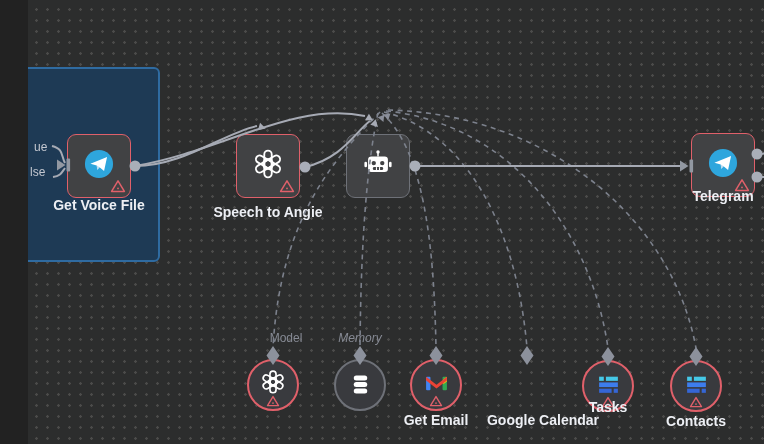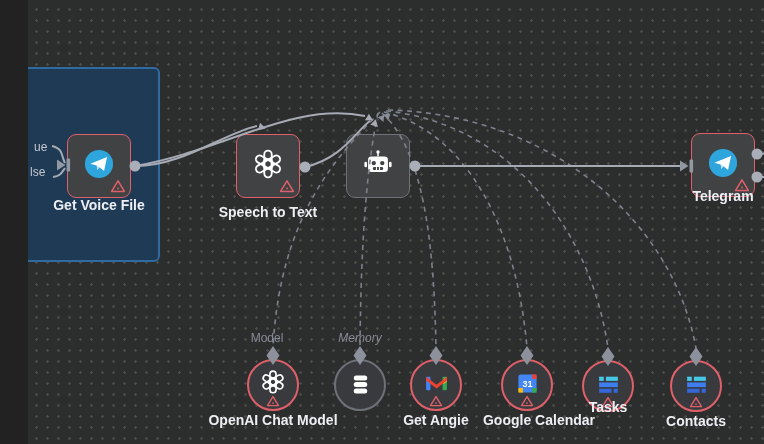--- a/index.html
+++ b/index.html
@@ -80,21 +80,21 @@
           <rect x="-4.2" y="-15" width="8.4" height="20.5" rx="4.2" transform="translate(18,18) rotate(240)"></rect>
           <rect x="-4.2" y="-15" width="8.4" height="20.5" rx="4.2" transform="translate(18,18) rotate(300)"></rect>
         </g>
       </svg>
     </span>
     <svg class="warn" width="16" height="14" viewBox="0 0 16 14">
       <path d="M8 1.8 L14.4 12.4 H1.6 Z" fill="none" stroke="#e0606a" stroke-width="1.5" stroke-linejoin="round"></path>
       <circle cx="8" cy="9.4" r="0.9" fill="#e0606a"></circle>
     </svg>
   </div>
-  <div class="node-label" style="left:160px;top:204px;width:160px;">Speech to Text</div>
+  <div class="node-label" style="left:160px;top:204px;width:160px;">Speech to Angie</div>
 
   <div class="node" style="left:318px;top:134px;">
     <span>
       <svg width="34" height="34" viewBox="0 0 36 36">
         <g fill="#fff">
           <circle cx="18" cy="5.3" r="1.8"></circle>
           <rect x="17.2" y="6.4" width="1.6" height="3.6"></rect>
           <rect x="7.5" y="10" width="21" height="16.5" rx="3.5"></rect>
           <rect x="3.6" y="15.5" width="2.8" height="6" rx="1.4"></rect>
           <rect x="29.6" y="15.5" width="2.8" height="6" rx="1.4"></rect>
@@ -118,42 +118,41 @@
     </span>
     <svg class="warn" width="16" height="14" viewBox="0 0 16 14">
       <path d="M8 1.8 L14.4 12.4 H1.6 Z" fill="none" stroke="#e0606a" stroke-width="1.5" stroke-linejoin="round"></path>
       <circle cx="8" cy="9.4" r="0.9" fill="#e0606a"></circle>
     </svg>
   </div>
   <div class="node-label" style="left:635px;top:188px;width:120px;">Telegram</div>
   <div class="port-label" style="left:738px;top:147px;">Success</div>
   <div class="port-label" style="left:738px;top:170px;">Error</div>
 
-  <div class="conn-label" style="left:199px;top:331px;">Model</div>
+  <div class="conn-label" style="left:218px;top:331px;">Model</div>
   <div class="conn-label" style="left:292px;top:331px;font-style:italic;">Memory</div>
 
   <div class="circle-node error" style="left:219px;top:359px;">
     <span>
       <svg width="26" height="26" viewBox="0 0 36 36">
         <g fill="none" stroke="#fff" stroke-width="2.3">
           <rect x="-4.2" y="-15" width="8.4" height="20.5" rx="4.2" transform="translate(18,16.5) rotate(0)"></rect>
           <rect x="-4.2" y="-15" width="8.4" height="20.5" rx="4.2" transform="translate(18,16.5) rotate(60)"></rect>
           <rect x="-4.2" y="-15" width="8.4" height="20.5" rx="4.2" transform="translate(18,16.5) rotate(120)"></rect>
           <rect x="-4.2" y="-15" width="8.4" height="20.5" rx="4.2" transform="translate(18,16.5) rotate(180)"></rect>
           <rect x="-4.2" y="-15" width="8.4" height="20.5" rx="4.2" transform="translate(18,16.5) rotate(240)"></rect>
           <rect x="-4.2" y="-15" width="8.4" height="20.5" rx="4.2" transform="translate(18,16.5) rotate(300)"></rect>
         </g>
       </svg>
     </span>
     <svg class="warn" width="14" height="12" viewBox="0 0 16 14">
       <path d="M8 1.8 L14.4 12.4 H1.6 Z" fill="none" stroke="#e0606a" stroke-width="1.6" stroke-linejoin="round"></path>
       <circle cx="8" cy="9.4" r="1" fill="#e0606a"></circle>
     </svg>
   </div>
-  <div class="node-label" style="left:170px;top:412px;width:150px;">OpenAI Chat Model</div>
 
   <div class="circle-node" style="left:306px;top:359px;">
     <span>
       <svg width="27" height="27" viewBox="0 0 32 32">
         <g fill="#fff">
           <rect x="8" y="6.5" width="16" height="6" rx="3"></rect>
           <rect x="8" y="14.2" width="16" height="6" rx="3"></rect>
           <rect x="8" y="21.9" width="16" height="6" rx="3"></rect>
         </g>
       </svg>
@@ -167,38 +166,23 @@
         <rect x="17.8" y="5.5" width="4.2" height="13" rx="1" fill="#34a853"></rect>
         <path d="M22 5.5 L22 10 L18.5 12.6 L18.5 8.2 Z" fill="#fbbc04"></path>
         <path d="M2 5.5 L12 13.2 L22 5.5 L22 9.2 L12 16.9 L2 9.2 Z" fill="#ea4335"></path>
       </svg>
     </span>
     <svg class="warn" width="14" height="12" viewBox="0 0 16 14">
       <path d="M8 1.8 L14.4 12.4 H1.6 Z" fill="none" stroke="#e0606a" stroke-width="1.6" stroke-linejoin="round"></path>
       <circle cx="8" cy="9.4" r="1" fill="#e0606a"></circle>
     </svg>
   </div>
-  <div class="node-label" style="left:348px;top:412px;width:120px;">Get Angie</div>
-
-  <div class="circle-node error" style="left:473px;top:359px;">
-    <span>
-      <svg width="23" height="23" viewBox="0 0 24 24">
-        <rect x="2.5" y="2.5" width="19" height="19" rx="2.5" fill="#4285f4"></rect>
-        <rect x="16.8" y="2.5" width="4.7" height="4.7" fill="#ea4335"></rect>
-        <rect x="2.5" y="16.8" width="4.7" height="4.7" fill="#fbbc04"></rect>
-        <rect x="16.8" y="16.8" width="4.7" height="4.7" fill="#34a853"></rect>
-        <text x="12" y="15.6" text-anchor="middle" font-size="9.5" font-weight="bold" fill="#ffffff" font-family="Liberation Sans, sans-serif">31</text>
-      </svg>
-    </span>
-    <svg class="warn" width="14" height="12" viewBox="0 0 16 14">
-      <path d="M8 1.8 L14.4 12.4 H1.6 Z" fill="none" stroke="#e0606a" stroke-width="1.6" stroke-linejoin="round"></path>
-      <circle cx="8" cy="9.4" r="1" fill="#e0606a"></circle>
-    </svg>
-  </div>
-  <div class="node-label" style="left:412px;top:412px;width:150px;padding-left:24px;">Google Calendar</div>
+  <div class="node-label" style="left:348px;top:412px;width:120px;">Get Email</div>
+
+  <div class="node-label" style="left:440px;top:412px;width:150px;">Google Calendar</div>
 
   <div class="circle-node error" style="left:554px;top:360px;">
     <span>
       <svg width="25" height="25" viewBox="0 0 24 24">
         <rect x="3" y="4.5" width="4.5" height="4" fill="#45c8e8"></rect>
         <rect x="9.5" y="4.5" width="11.5" height="4" fill="#45c8e8"></rect>
         <rect x="3" y="10" width="18" height="4.5" fill="#3d7ded"></rect>
         <rect x="3" y="16" width="12" height="4" fill="#3566d6"></rect>
         <rect x="17" y="16" width="4" height="4" fill="#3566d6"></rect>
       </svg>

